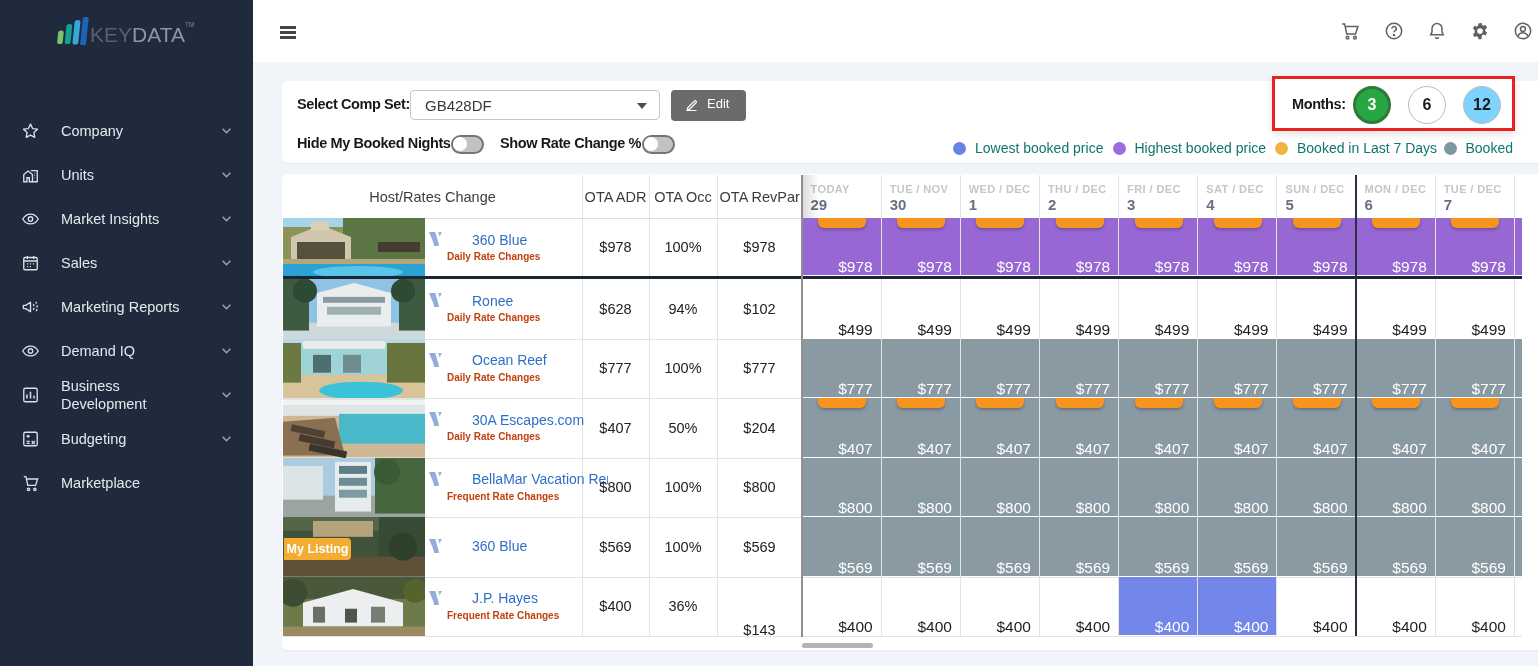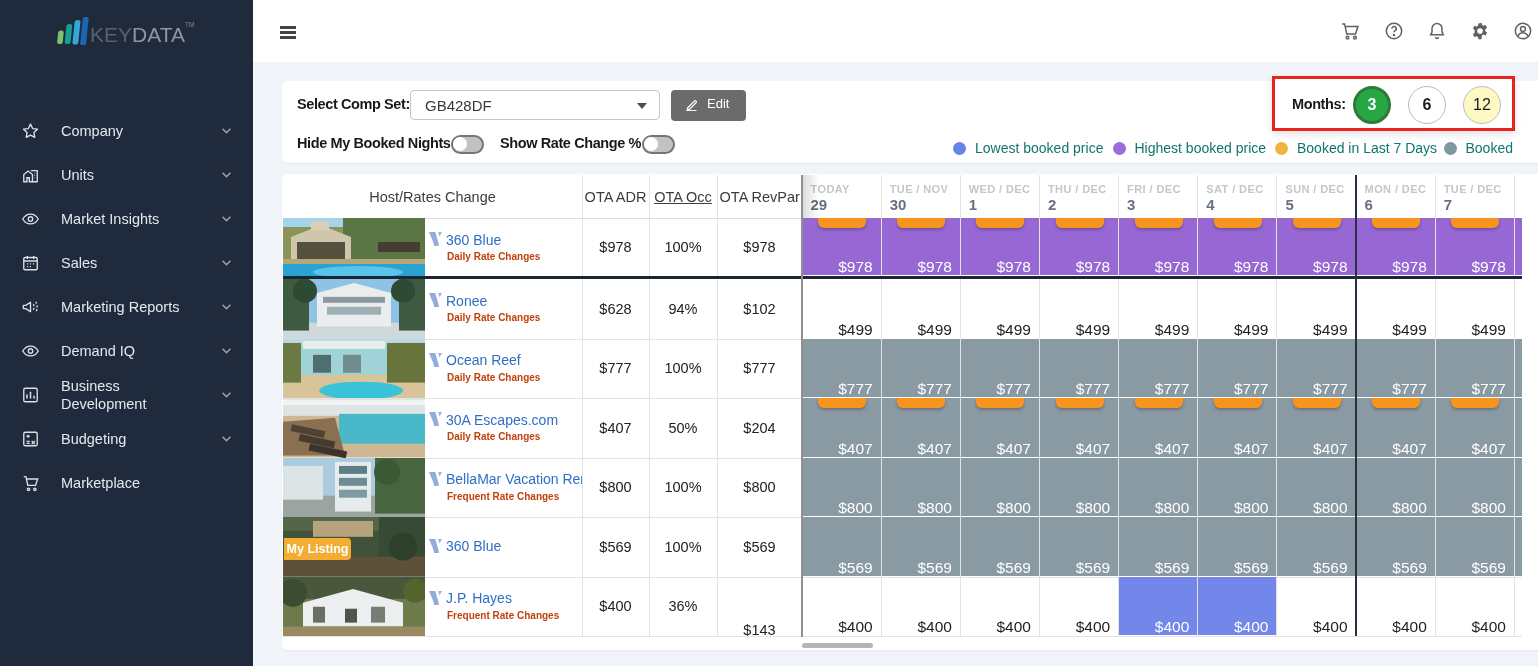--- a/index.html
+++ b/index.html
@@ -19,21 +19,21 @@
 .ldot{position:absolute;width:13px;height:13px;border-radius:50%;}
 .ltext{position:absolute;font-size:14px;color:#0f766e;top:50%;transform:translateY(-50%);}
 .vline{position:absolute;width:1px;background:#e3e3e3;}
 .hline{position:absolute;height:1px;background:#e3e3e3;}
 .hdrtxt{position:absolute;font-size:14.5px;white-space:nowrap;color:#3c3c3c;top:50%;transform:translateY(-50%);text-align:center;}
 .dlab{position:absolute;left:8px;top:8px;font-size:11px;font-weight:bold;color:#c2c7ce;letter-spacing:.4px;white-space:nowrap;}
 .dnum{position:absolute;left:8px;top:21px;font-size:15px;font-weight:bold;color:#657080;}
 .cellbg{position:absolute;}
 .price{position:absolute;font-size:15.5px;text-align:right;}
 .pill{position:absolute;width:48px;height:10px;background:#f6941e;border-radius:0 0 6px 6px;box-shadow:0 2px 3px rgba(40,20,60,.3);}
-.pname{position:absolute;font-size:14px;color:#2e6fc6;white-space:nowrap;max-width:136px;overflow:hidden;}
+.pname{position:absolute;font-size:14px;color:#2e6fc6;white-space:nowrap;max-width:136px;overflow:hidden;margin-left:26px;}
 .psub{position:absolute;font-size:10px;font-weight:bold;color:#c2410c;white-space:nowrap;}
 .vico{position:absolute;width:13px;height:14px;}
 .ota{position:absolute;font-size:14.5px;color:#212121;text-align:center;transform:translateY(-50%);}
 .photo{position:absolute;left:283px;width:142px;overflow:hidden;}
 </style></head><body>
 <div id="app">
 
 <div class="abs topbar"></div>
 <div class="abs" style="left:279.5px;top:26px;width:16px;height:13px;">
       <div style="height:2.8px;background:#434343;margin-bottom:2.2px;"></div>
@@ -186,25 +186,25 @@
 <div class="ldot" style="left:1112.5px;top:141.5px;background:#9c6cda;"></div>
 <div class="ltext" style="left:1134.5px;top:148px;">Highest booked price</div>
 <div class="ldot" style="left:1274.5px;top:141.5px;background:#efb440;"></div>
 <div class="ltext" style="left:1297px;top:148px;">Booked in Last 7 Days</div>
 <div class="ldot" style="left:1443.5px;top:141.5px;background:#7e98a2;"></div>
 <div class="ltext" style="left:1465.5px;top:148px;">Booked</div>
 <div class="abs" style="left:1272px;top:76px;width:243px;height:55px;background:#fff;border:3px solid #e9231b;box-shadow:0 3px 8px rgba(0,0,0,.12);"></div>
 <div class="abs blab" style="left:1292px;top:96px;">Months:</div>
 <div class="abs" style="left:1353px;top:85.5px;width:38px;height:38px;border-radius:50%;background:#26a744;border:3.5px solid #2f7a38;color:#fff;font-weight:bold;font-size:16px;text-align:center;line-height:31px;">3</div>
 <div class="abs" style="left:1408px;top:85.5px;width:38px;height:38px;border-radius:50%;background:#fff;border:1px solid #bdbdbd;color:#1c1c1c;font-weight:bold;font-size:16px;text-align:center;line-height:36px;">6</div>
-<div class="abs" style="left:1463px;top:85.5px;width:38px;height:38px;border-radius:50%;background:#fef9c3;border:1px solid #bdbdbd;color:#1c1c1c;font-weight:normal;font-size:16px;text-align:center;line-height:36px;">12</div>
+<div class="abs" style="left:1463px;top:85.5px;width:38px;height:38px;border-radius:50%;background:#7dd3fc;border:1px solid #bdbdbd;color:#1c1c1c;font-weight:bold;font-size:16px;text-align:center;line-height:36px;">12</div>
 <div class="abs card" style="left:282px;top:174px;width:1280px;height:476px;"></div>
 <div class="hdrtxt" style="left:283px;width:299px;top:196.5px;">Host/Rates Change</div>
 <div class="hdrtxt" style="left:582px;width:67px;top:196.5px;">OTA ADR</div>
-<div class="hdrtxt" style="left:649px;width:68px;top:196.5px;text-decoration:underline;">OTA Occ</div>
+<div class="hdrtxt" style="left:649px;width:68px;top:196.5px;">OTA Occ</div>
 <div class="hdrtxt" style="left:717px;width:85.5px;top:196.5px;">OTA RevPar</div>
 <div class="vline" style="left:582px;top:175px;height:461px;"></div>
 <div class="vline" style="left:649px;top:175px;height:461px;"></div>
 <div class="vline" style="left:717px;top:175px;height:461px;"></div>
 <div class="hline" style="left:283px;top:218px;width:1239px;background:#dddddd;"></div>
 <div class="hline" style="left:283px;top:338.5px;width:1239px;"></div>
 <div class="hline" style="left:283px;top:398px;width:1239px;"></div>
 <div class="hline" style="left:283px;top:457.5px;width:1239px;"></div>
 <div class="hline" style="left:283px;top:517px;width:1239px;"></div>
 <div class="hline" style="left:283px;top:576.5px;width:1239px;"></div>

